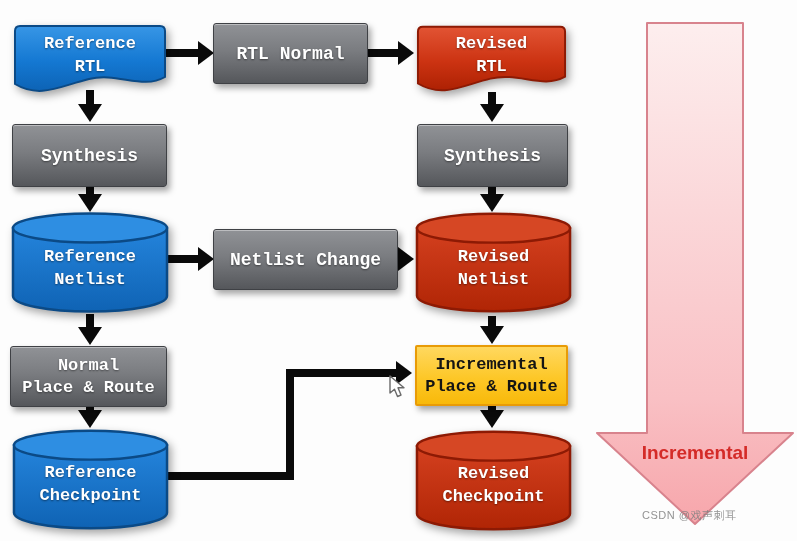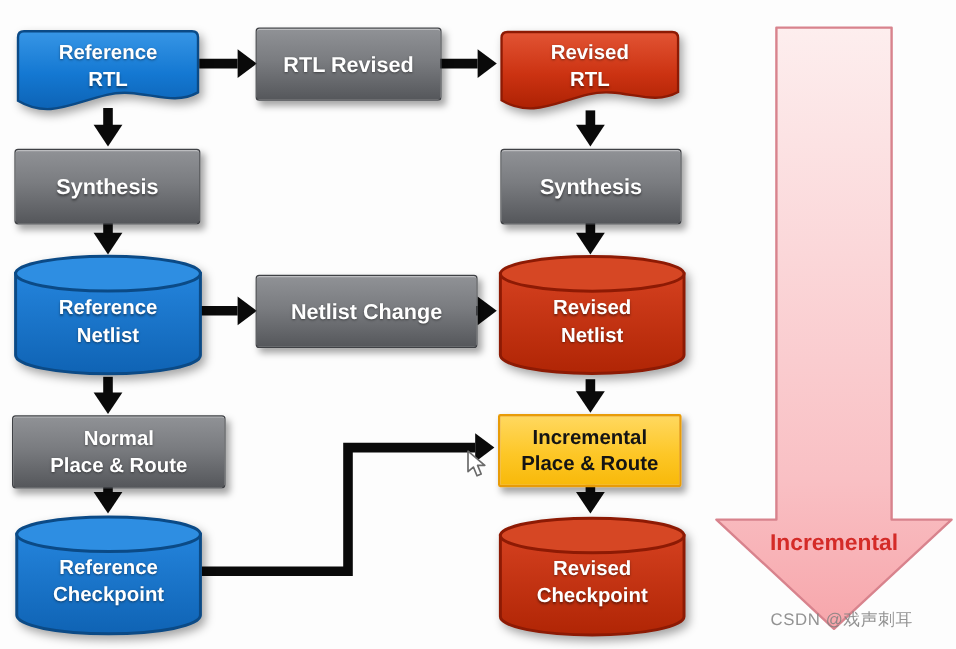--- a/index.html
+++ b/index.html
@@ -1,42 +1,42 @@
 <!DOCTYPE html>
 <html><head>
 <meta charset="utf-8">
 <style>
   html,body{margin:0;padding:0;background:#fdfdfd;}
   body{font-family:"Liberation Sans",sans-serif;}
   #stage{position:relative;width:797px;height:541px;background:#fdfdfd;overflow:hidden;}
   .node{position:absolute;display:flex;align-items:center;justify-content:center;
         text-align:center;font-weight:bold;box-sizing:border-box;}
   .node .lbl{position:relative;z-index:2;}
-  .node .lbl span{display:block;}
+  .node .lbl span{display:block;font-family:Liberation Mono, monospace;}
   .whiteTxt{color:#ffffff;text-shadow:0 1px 2px rgba(0,0,0,.45);}
   .proc{border-radius:3px;border:1px solid #3f4145;
         background:linear-gradient(180deg,#909296 0%,#7a7c80 45%,#55575b 100%);
         box-shadow:inset 0 1px 0 rgba(255,255,255,.4), 3px 4px 6px rgba(0,0,0,.35);
         font-size:18px;line-height:22px;}
   .yellow{border-radius:2px;border:2px solid #e89b07;
         background:linear-gradient(180deg,#ffd85f 0%,#fdc727 55%,#f8b90a 100%);
         box-shadow:3px 4px 6px rgba(0,0,0,.35);
         color:#141414;font-size:17px;line-height:22px;text-shadow:none;}
   .shapeNode{display:block;}
   .shapeNode svg{position:absolute;left:0;top:0;filter:drop-shadow(3px 4px 4px rgba(0,0,0,.35));}
   .shapeNode .lbl{position:absolute;left:0;right:0;font-size:17px;line-height:23px;}
   .doc .lbl{top:9px;}
   .cyl .lbl{top:34px;}
   #connectors{position:absolute;left:0;top:0;z-index:1;}
   .node{z-index:2;}
   #big-arrow{position:absolute;left:594px;top:20px;z-index:0;}
   #big-arrow-label{position:absolute;left:597px;top:438px;width:196px;text-align:center;
         font-weight:bold;font-size:19px;line-height:29px;color:#d42b28;z-index:2;}
   #big-arrow-label span{display:block;}
-  #watermark{position:absolute;left:642px;top:508px;font-size:14px;font-weight:normal;
+  #watermark{position:absolute;left:642px;top:508px;font-size:11px;font-weight:normal;
         color:rgba(128,128,128,.85);letter-spacing:.5px;z-index:3;white-space:nowrap;}
   #cursor{position:absolute;left:388px;top:375px;z-index:4;}
 </style>
 </head>
 <body>
 
 <div id="stage">
 
   <svg id="connectors" width="797" height="541" viewBox="0 0 797 541">
     <defs>
@@ -132,21 +132,21 @@
       <path d="M3,8 Q3,3 8,3 L148,3 Q153,3 153,8 L153,54 C130,67 106,49 77,56 C48,63 28,76 3,61 Z" fill="url(#gBlueDoc)" stroke="#0b4a86" stroke-width="2"></path>
     </svg>
     <div class="lbl whiteTxt">
       <span>Reference</span>
       <span>RTL</span>
     </div>
   </div>
 
   <div class="node proc whiteTxt" style="left:213px;top:23px;width:155px;height:61px">
     <div class="lbl">
-        <span>RTL Revised</span>
+        <span>RTL Normal</span>
       </div>
   </div>
 
   <div class="node shapeNode doc" style="left:415px;top:23px;width:153px;height:73px">
     <svg width="153" height="73" viewBox="0 0 156 73">
       <path d="M3,8 Q3,3 8,3 L148,3 Q153,3 153,8 L153,54 C130,67 106,49 77,56 C48,63 28,76 3,61 Z" fill="url(#gRedDoc)" stroke="#8d1a04" stroke-width="2"></path>
     </svg>
     <div class="lbl whiteTxt">
       <span>Revised</span>
       <span>RTL</span>
@@ -186,21 +186,21 @@
     <svg width="159" height="104" viewBox="0 0 160 104">
       <path d="M3,17 L3,85 A77,15.5 0 0 0 157,85 L157,17 Z" fill="url(#gRedCyl)" stroke="#8d1a04" stroke-width="2.5"></path>
       <ellipse cx="80" cy="17" rx="77" ry="14.5" fill="#d64724" stroke="#8d1a04" stroke-width="2.5"></ellipse>
     </svg>
     <div class="lbl whiteTxt">
       <span>Revised</span>
       <span>Netlist</span>
     </div>
   </div>
 
-  <div class="node proc whiteTxt" style="left:10px;top:346px;width:178px;height:61px;font-size:17px">
+  <div class="node proc whiteTxt" style="left:10px;top:346px;width:157px;height:61px;font-size:17px">
     <div class="lbl">
       <span>Normal</span>
       <span>Place &amp; Route</span>
     </div>
   </div>
 
   <div class="node yellow" style="left:415px;top:345px;width:153px;height:61px">
     <div class="lbl">
       <span>Incremental</span>
       <span>Place &amp; Route</span>

